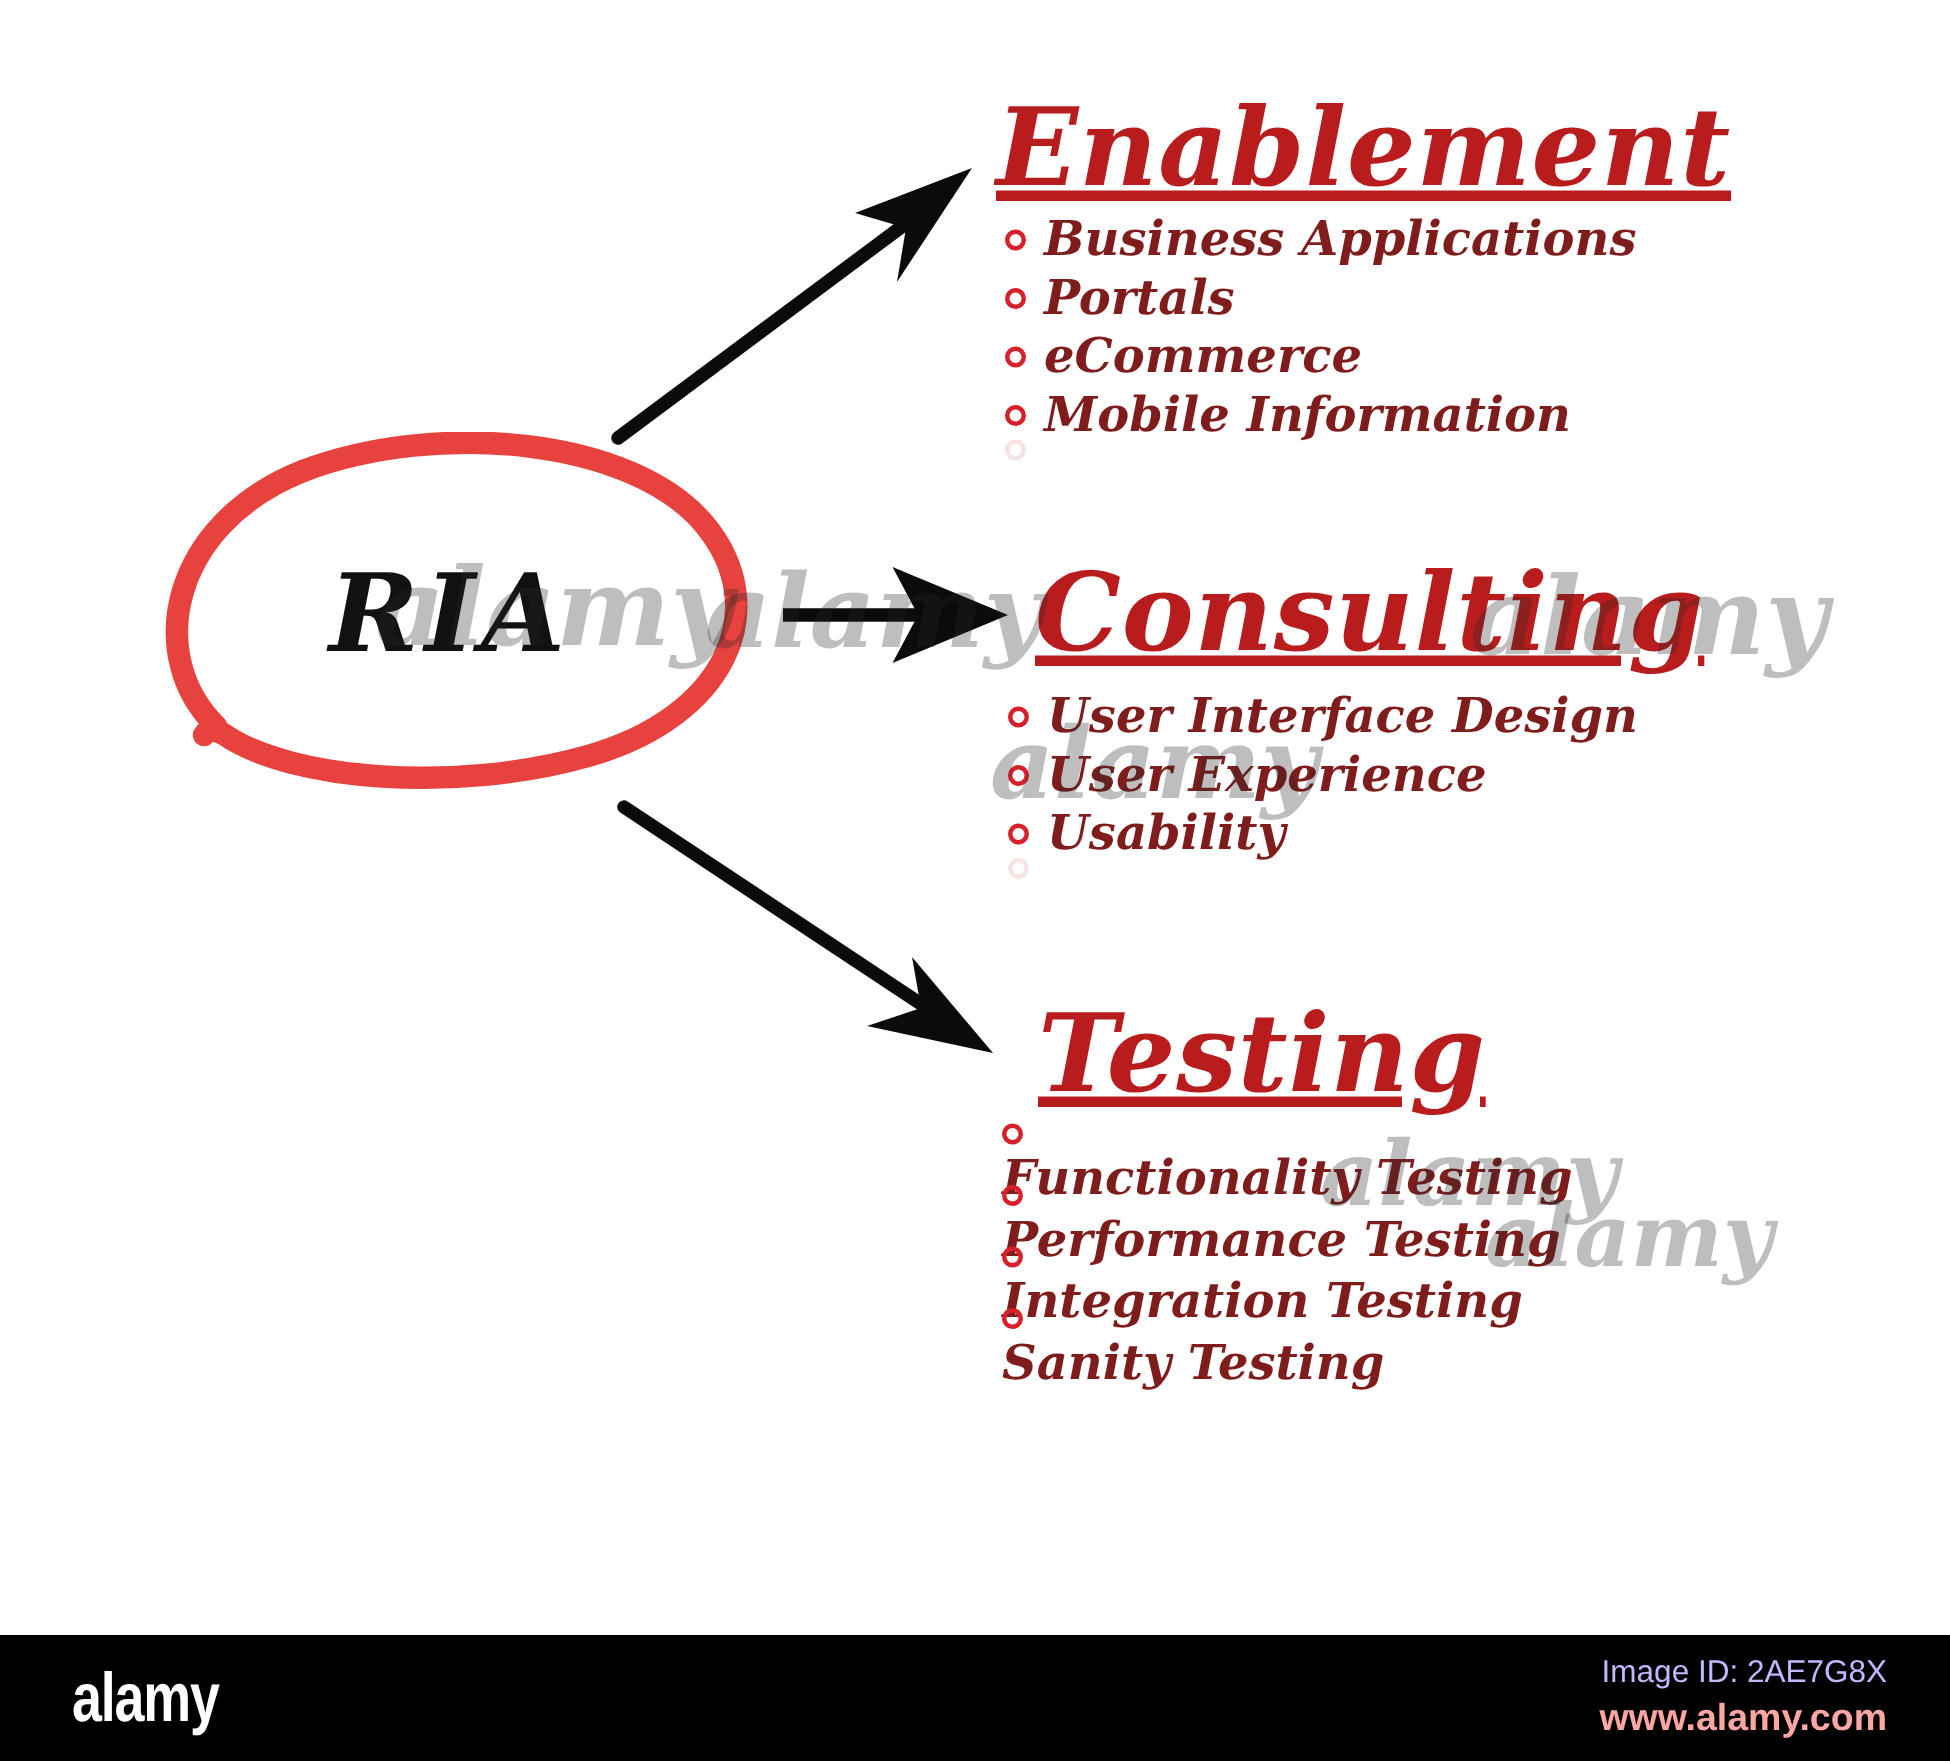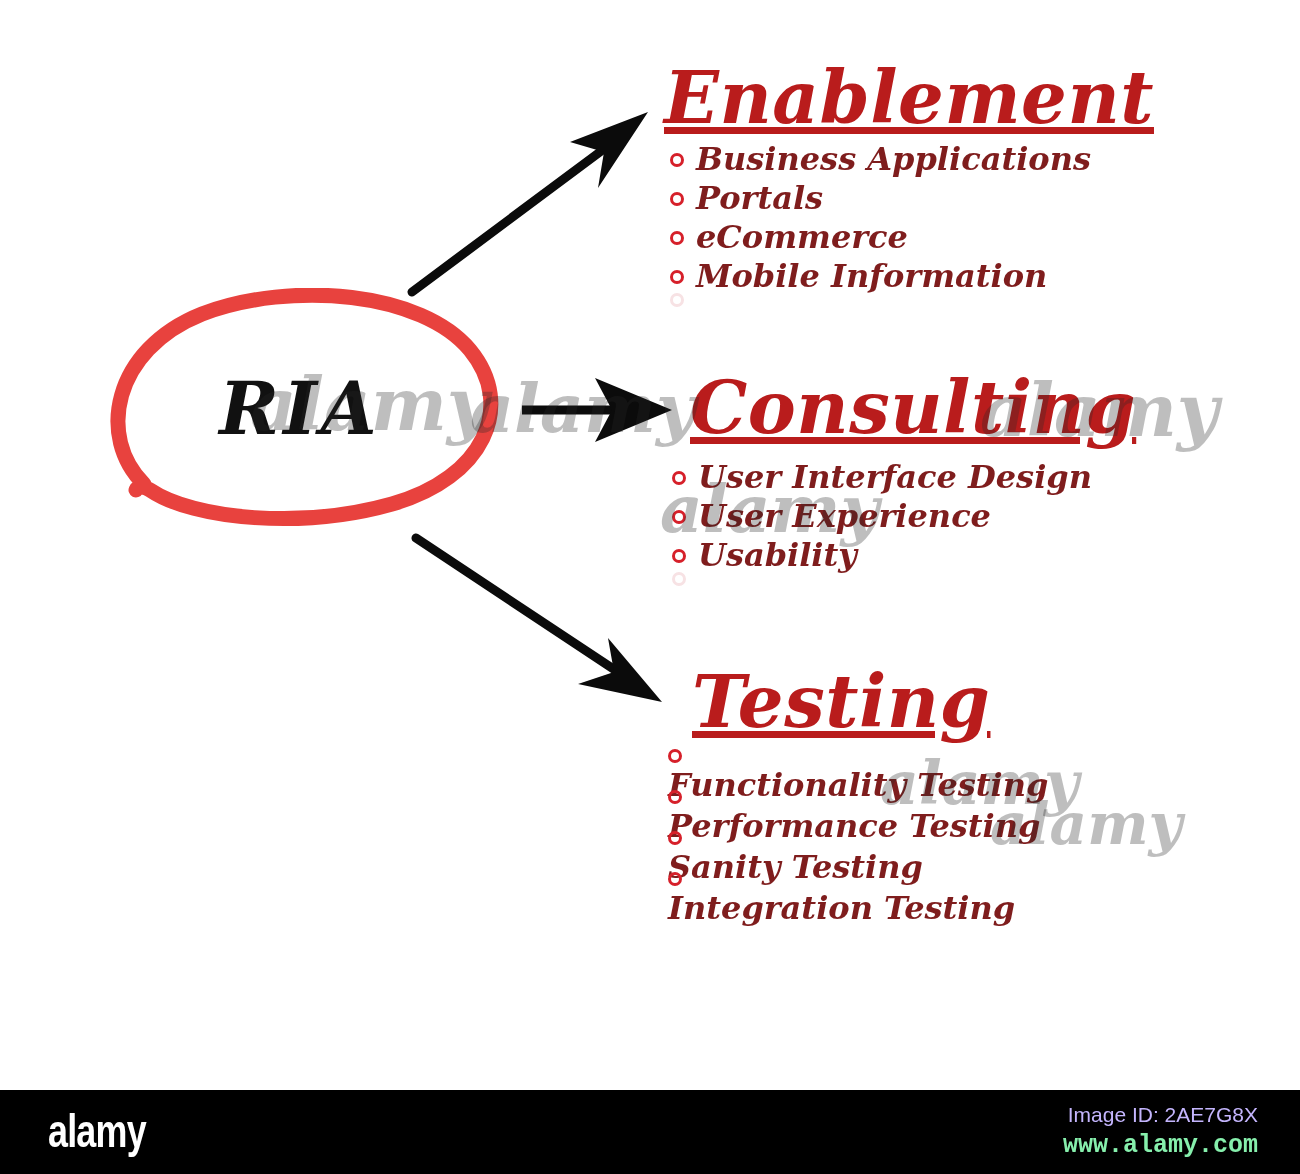--- a/index.html
+++ b/index.html
@@ -183,24 +183,24 @@
     text-align: right;
   }
   #image-id {
     font-family: "Liberation Sans", sans-serif;
     font-size: 21px;
     color: #c4b5fd;
     line-height: 1.4;
     text-align: right;
   }
   #footer-url {
-    font-family: Liberation Mono, monospace;
+    font-family: Liberation Sans, sans-serif;
     font-weight: bold;
     font-size: 25px;
-    color: #86efac;
+    color: #fca5a5;
     line-height: 1.35;
     text-align: right;
   }
 </style>
 </head>
 <body>
 
 <div id="stage">
 
   <div id="diagram">
@@ -289,25 +289,25 @@
         <li>
           <span class="bullet"></span>
           <span class="item-text">Functionality Testing</span>
         </li>
         <li>
           <span class="bullet"></span>
           <span class="item-text">Performance Testing</span>
         </li>
         <li>
           <span class="bullet"></span>
+          <span class="item-text">Integration Testing</span>
+        </li>
+        <li>
+          <span class="bullet"></span>
           <span class="item-text">Sanity Testing</span>
-        </li>
-        <li>
-          <span class="bullet"></span>
-          <span class="item-text">Integration Testing</span>
         </li>
       </ul>
     </div>
 
     <div class="wm" id="wm-1">alamy</div>
     <div class="wm" id="wm-2">alamy</div>
     <div class="wm" id="wm-3">alamy</div>
     <div class="wm" id="wm-4">alamy</div>
     <div class="wm" id="wm-5">alamy</div>
     <div class="wm" id="wm-6">alamy</div>

